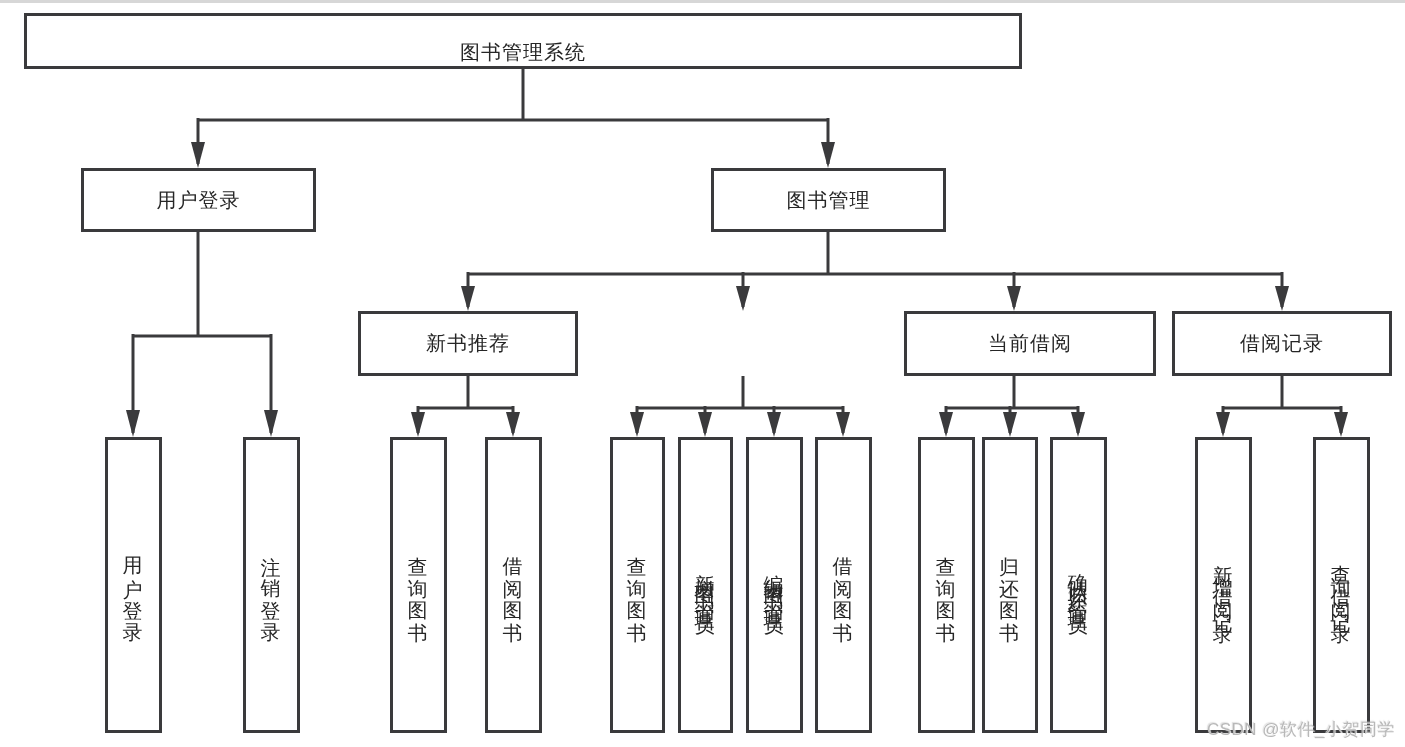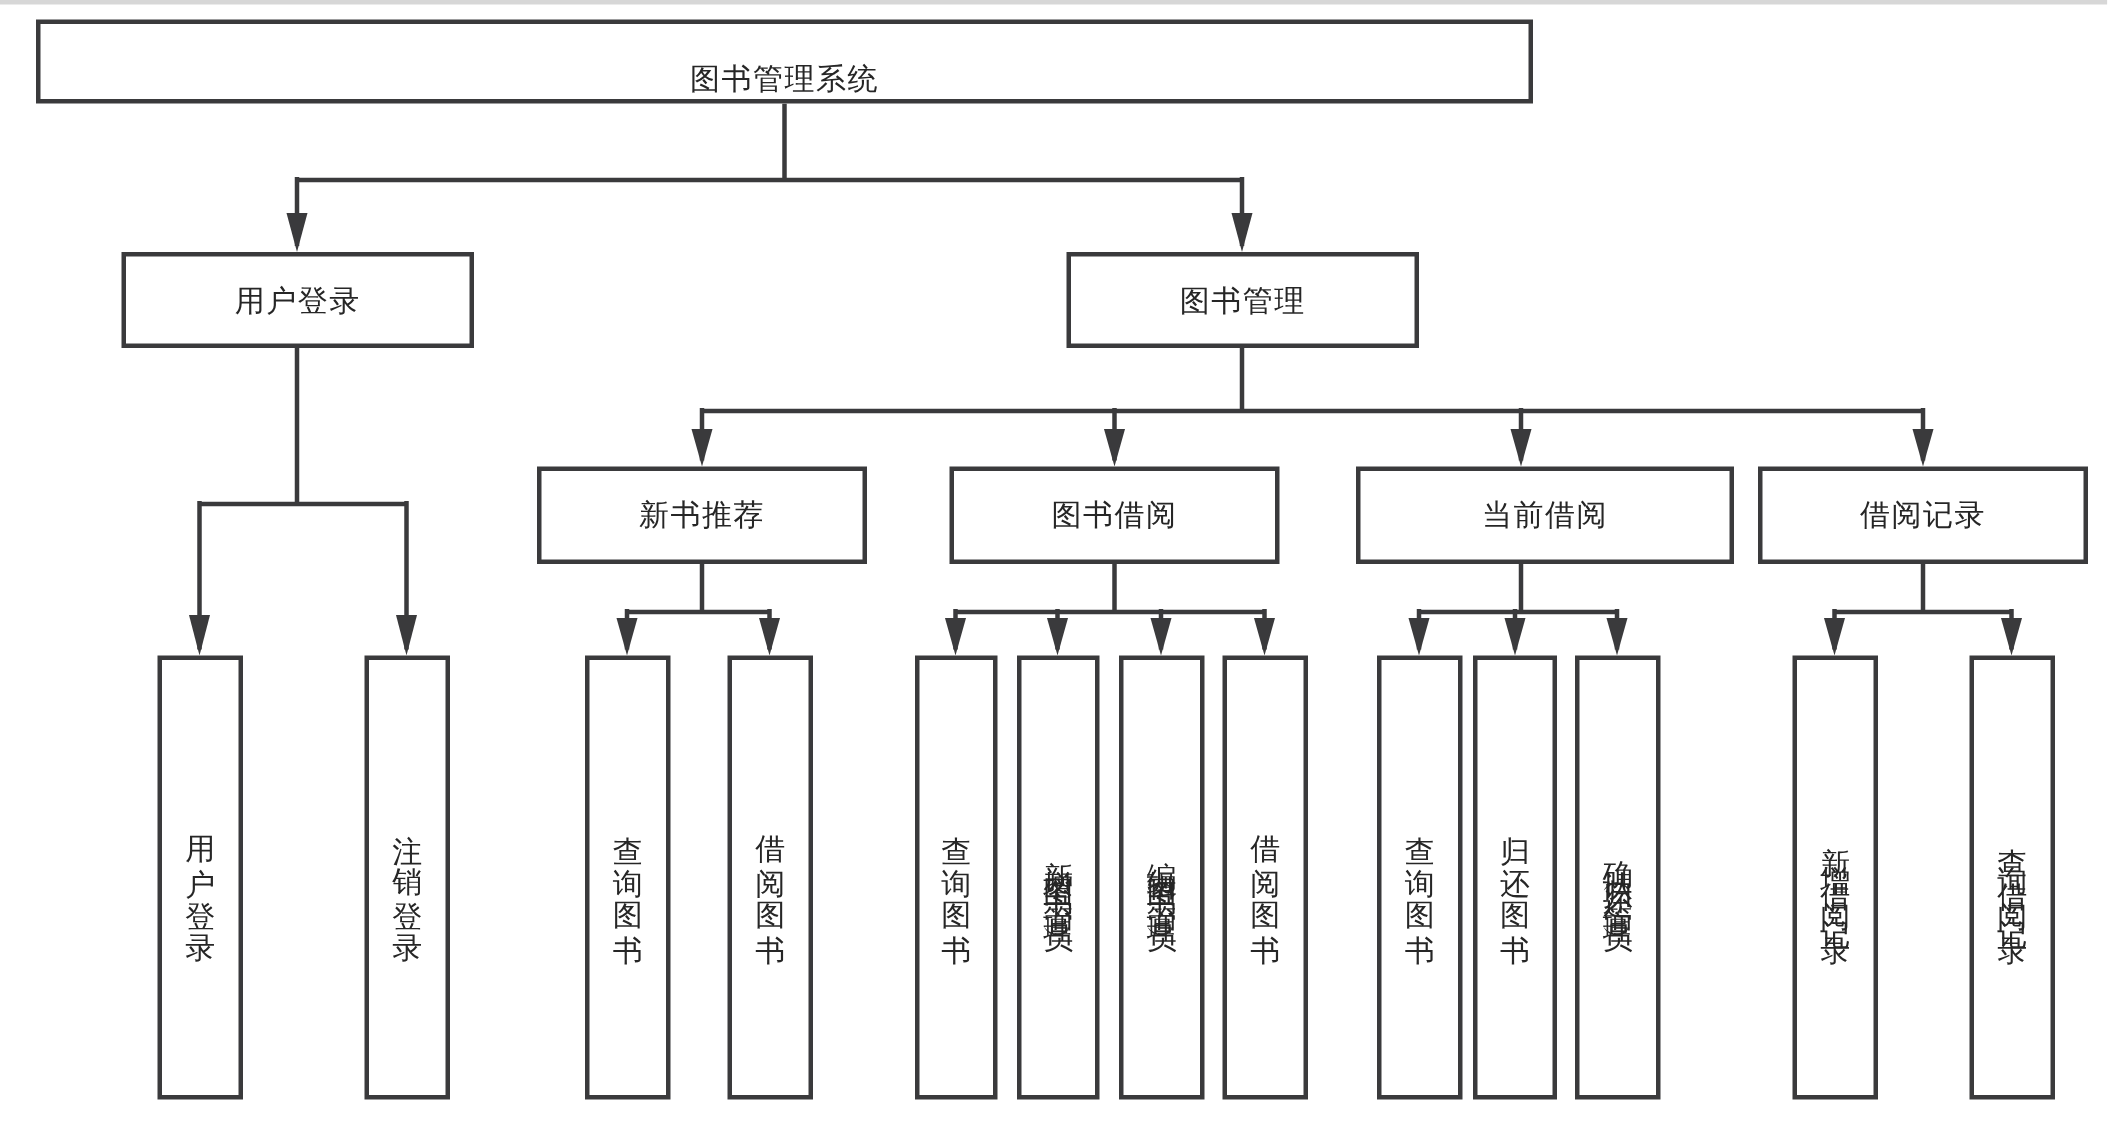--- a/index.html
+++ b/index.html
@@ -129,23 +129,20 @@
   <div class="box" style="left:81px;top:168px;width:235px;height:64px;">
     <span>用户登录</span>
   </div>
   <div class="box" style="left:358px;top:311px;width:220px;height:65px;">
     <span>新书推荐</span>
   </div>
 
   <div class="box" style="left:711px;top:168px;width:235px;height:64px;">
     <span>图书管理</span>
   </div>
-  <div class="box" style="left:633px;top:311px;width:220px;height:65px;">
-    <span>图书借阅</span>
-  </div>
   <div class="box" style="left:904px;top:311px;width:252px;height:65px;">
     <span>当前借阅</span>
   </div>
   <div class="box" style="left:1172px;top:311px;width:220px;height:65px;">
     <span>借阅记录</span>
   </div>
 
   <div class="box vbox" style="left:105px;top:437px;width:57px;height:296px;">
     <span class="vlabel" style="letter-spacing: 22px;">用户登录</span>
   </div>
@@ -183,14 +180,15 @@
     <span class="vlabel" style="letter-spacing: 6px;">确认归还（管理员）</span>
   </div>
 
   <div class="box vbox" style="left:1195px;top:437px;width:57px;height:296px;">
     <span class="vlabel" style="letter-spacing: 12px;">新增借阅记录</span>
   </div>
   <div class="box vbox" style="left:1313px;top:437px;width:57px;height:296px;">
     <span class="vlabel" style="letter-spacing: 12px;">查询借阅记录</span>
   </div>
 
+  <div id="watermark">CSDN @软件_小贺同学</div>
 
 </div>
 
 </body></html>

